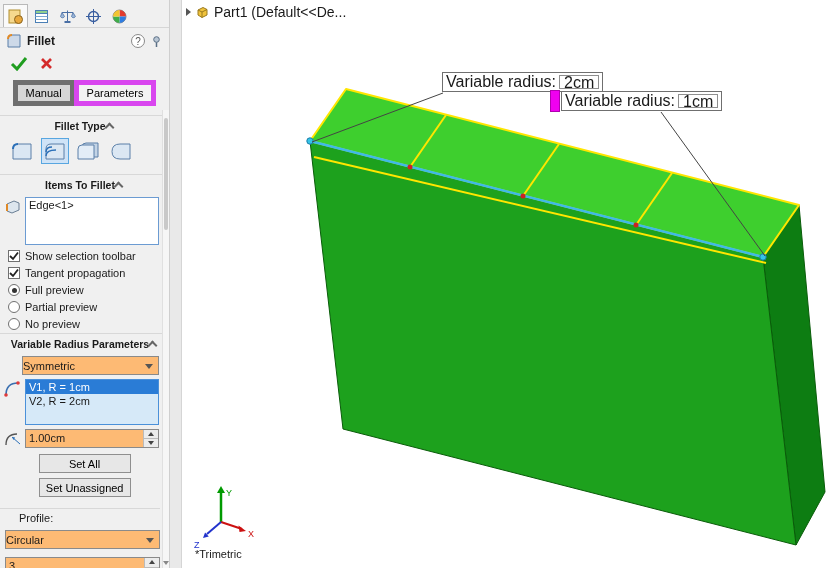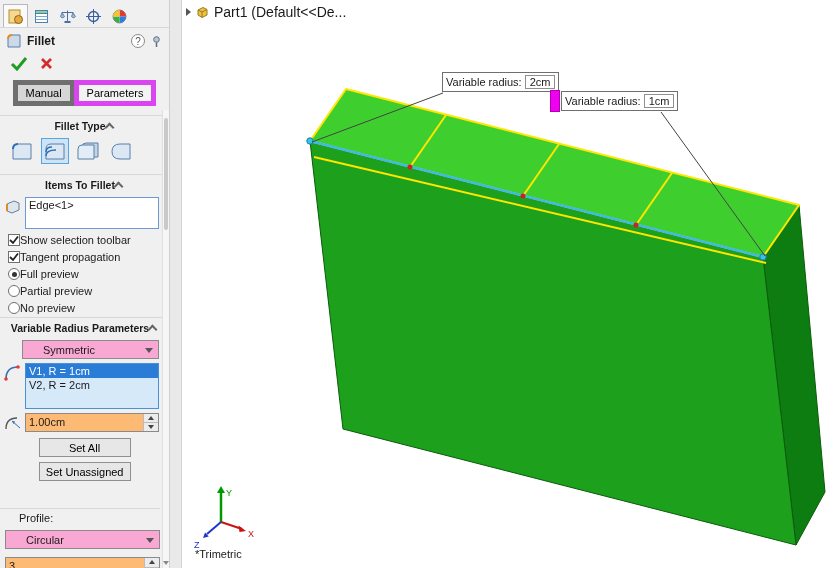--- a/index.html
+++ b/index.html
@@ -34,28 +34,28 @@
 
   .sec-h { display:flex; justify-content:center; align-items:center; padding:4px 8px 2px 6px; margin-top:3px; border-top:1px solid #d8d8d8; font-weight:bold; font-size:10.5px; }
   .chev { width:7px; height:7px; border-top:2px solid #666; border-left:2px solid #666; transform:rotate(45deg); margin-top:3px; }
 
   .ft-icons { display:flex; gap:5px; padding:4px 0 7px 8px; }
   .ft-icon { width:28px; height:26px; display:flex; align-items:center; justify-content:center; border:1px solid transparent; background:transparent; padding:0; }
   .ft-icon.selected { background:#cfe3f7; border-color:#58a6e0; }
 
   .row { display:flex; align-items:flex-start; gap:3px; margin:4px 10px 0 4px; }
   .licon { width:18px; display:flex; justify-content:center; padding-top:2px; flex-shrink:0; }
-  .selbox { flex:1; height:32px; background:#fff; border:1px solid #6b9bd2; padding:1px 3px; font-size:11px; }
-
-  .cbrow { display:flex; align-items:center; margin:5px 0 0 8px; }
+  .selbox { flex:1; height:48px; background:#fff; border:1px solid #6b9bd2; padding:1px 3px; font-size:11px; }
+
+  .cbrow { display:flex; align-items:center; gap:5px; margin:5px 0 0 8px; }
   .cb { width:12px; height:12px; background:#fff; border:1px solid #707070; display:flex; align-items:center; justify-content:center; flex-shrink:0; }
   .rad { width:12px; height:12px; border:1px solid #707070; border-radius:50%; background:#fff; position:relative; flex-shrink:0; }
   .rad.sel::after { content:""; position:absolute; inset:2.5px; background:#333; border-radius:50%; }
 
-  .dd { position:relative; background:#f9a8d4; border:1px solid #8a8a8a; height:19px; display:flex; align-items:center; padding:0 18px 0 20px; }
+  .dd { position:relative; background:#fdba74; border:1px solid #8a8a8a; height:19px; display:flex; align-items:center; padding:0 18px 0 0; }
   .dd::after { content:""; position:absolute; right:5px; top:7px; border-left:4px solid transparent; border-right:4px solid transparent; border-top:5px solid #555; }
   .dd.sym { margin:4px 10px 0 22px; }
 
   .pts { flex:1; border:1px solid #4a90d9; background:#d6e9f8; height:46px; font-size:11px; }
   .pt { padding:1px 3px; white-space:nowrap; }
   .pt.sel { background:#2a7cd6; color:#fff; }
 
   .spin { display:flex; border:1px solid #8a8a8a; background:#fdba74; height:19px; flex:1; }
   .spin .v { flex:1; padding:2px 3px; overflow:hidden; }
   .spin .btns { width:15px; border-left:1px solid #bbb; display:flex; flex-direction:column; }
@@ -79,21 +79,21 @@
   .splitter { width:12px; background:#e9e9e9; border-right:1px solid #d5d5d5; flex-shrink:0; }
 
   
   .vp { flex:1; position:relative; background:#fff; overflow:hidden; }
   .crumb { position:absolute; left:4px; top:4px; display:flex; align-items:center; gap:5px; z-index:5; }
   .crumb .tri { width:0; height:0; border-left:5px solid #555; border-top:4px solid transparent; border-bottom:4px solid transparent; }
   .crumb-label { font-size:14px; }
 
   .scene { position:absolute; left:0; top:0; }
 
-  .callout { position:absolute; display:flex; align-items:center; gap:3px; border:1px solid #6f6f6f; background:#fff; padding:2px 3px; height:20px; font-size:11px; z-index:4; white-space:nowrap; }
+  .callout { position:absolute; display:flex; align-items:center; gap:3px; border:1px solid #6f6f6f; background:#fff; padding:2px 3px; height:20px; font-size:16px; z-index:4; white-space:nowrap; }
   .cv { border:1px solid #8f8f8f; background:#fff; padding:0 4px; min-width:20px; height:14px; line-height:13px; text-align:center; }
   .mtag { position:absolute; width:10px; height:22px; background:#f000f0; border:1px solid #b000b0; z-index:4; }
   .viewlabel { position:absolute; font-size:11px; z-index:4; }
 </style>
 </head>
 <body>
 
 <div class="app">
 
   <aside class="panel">

